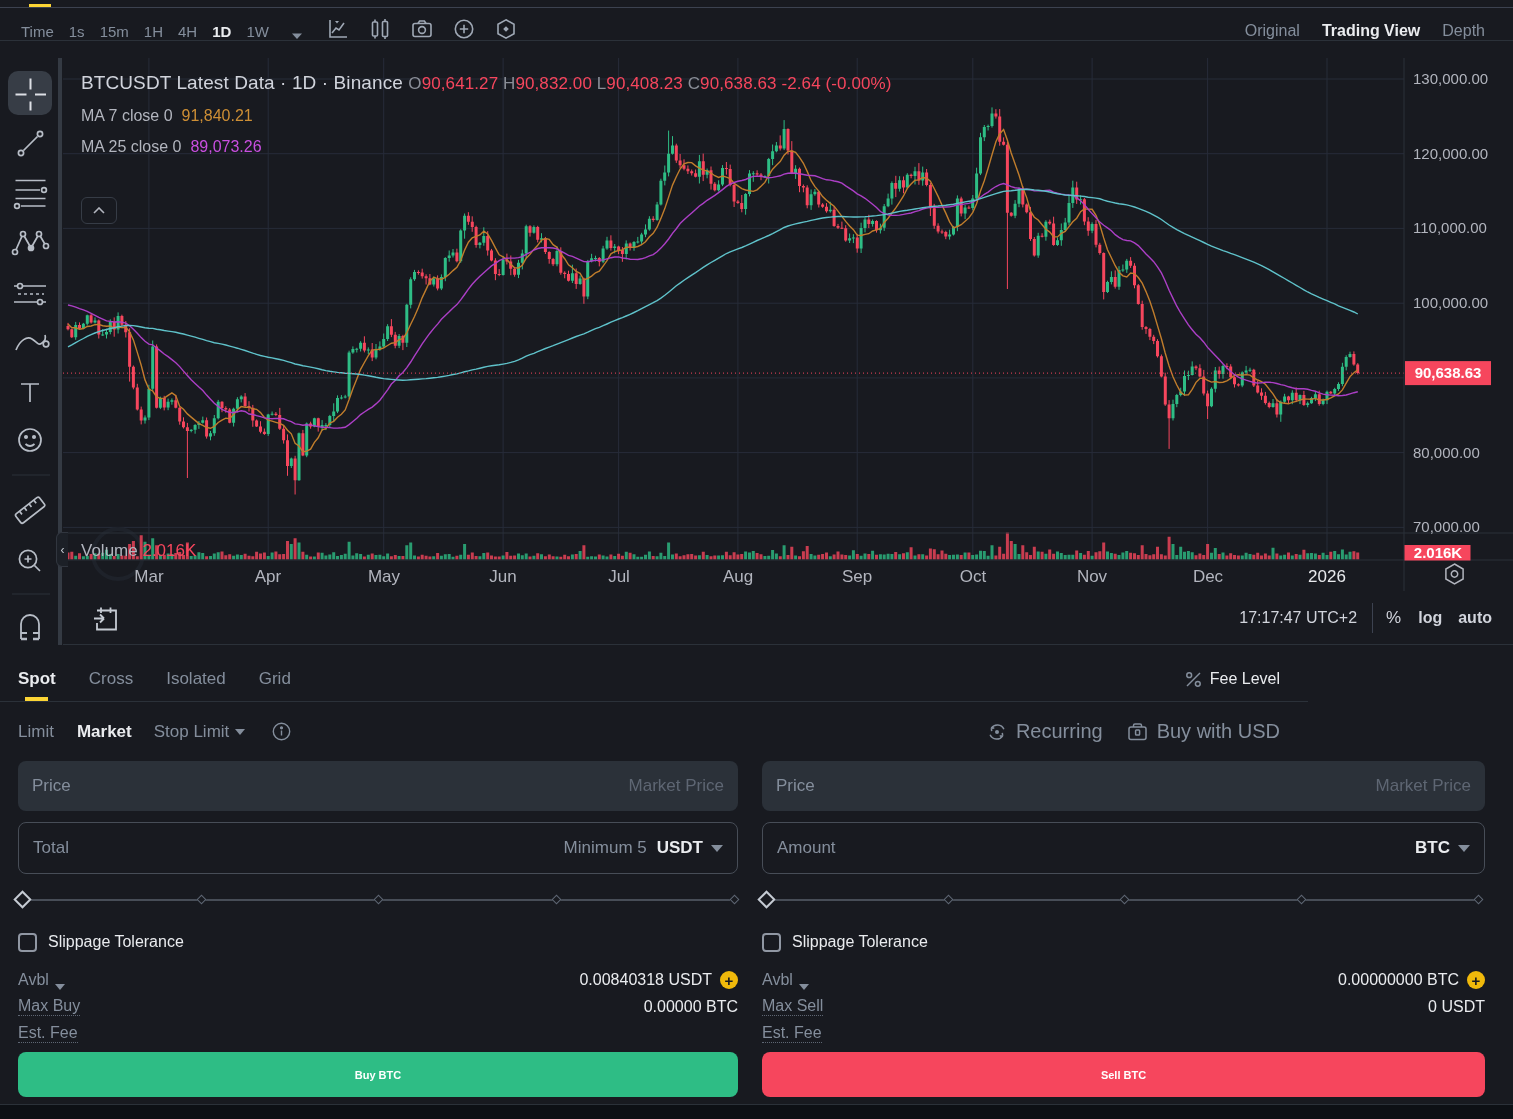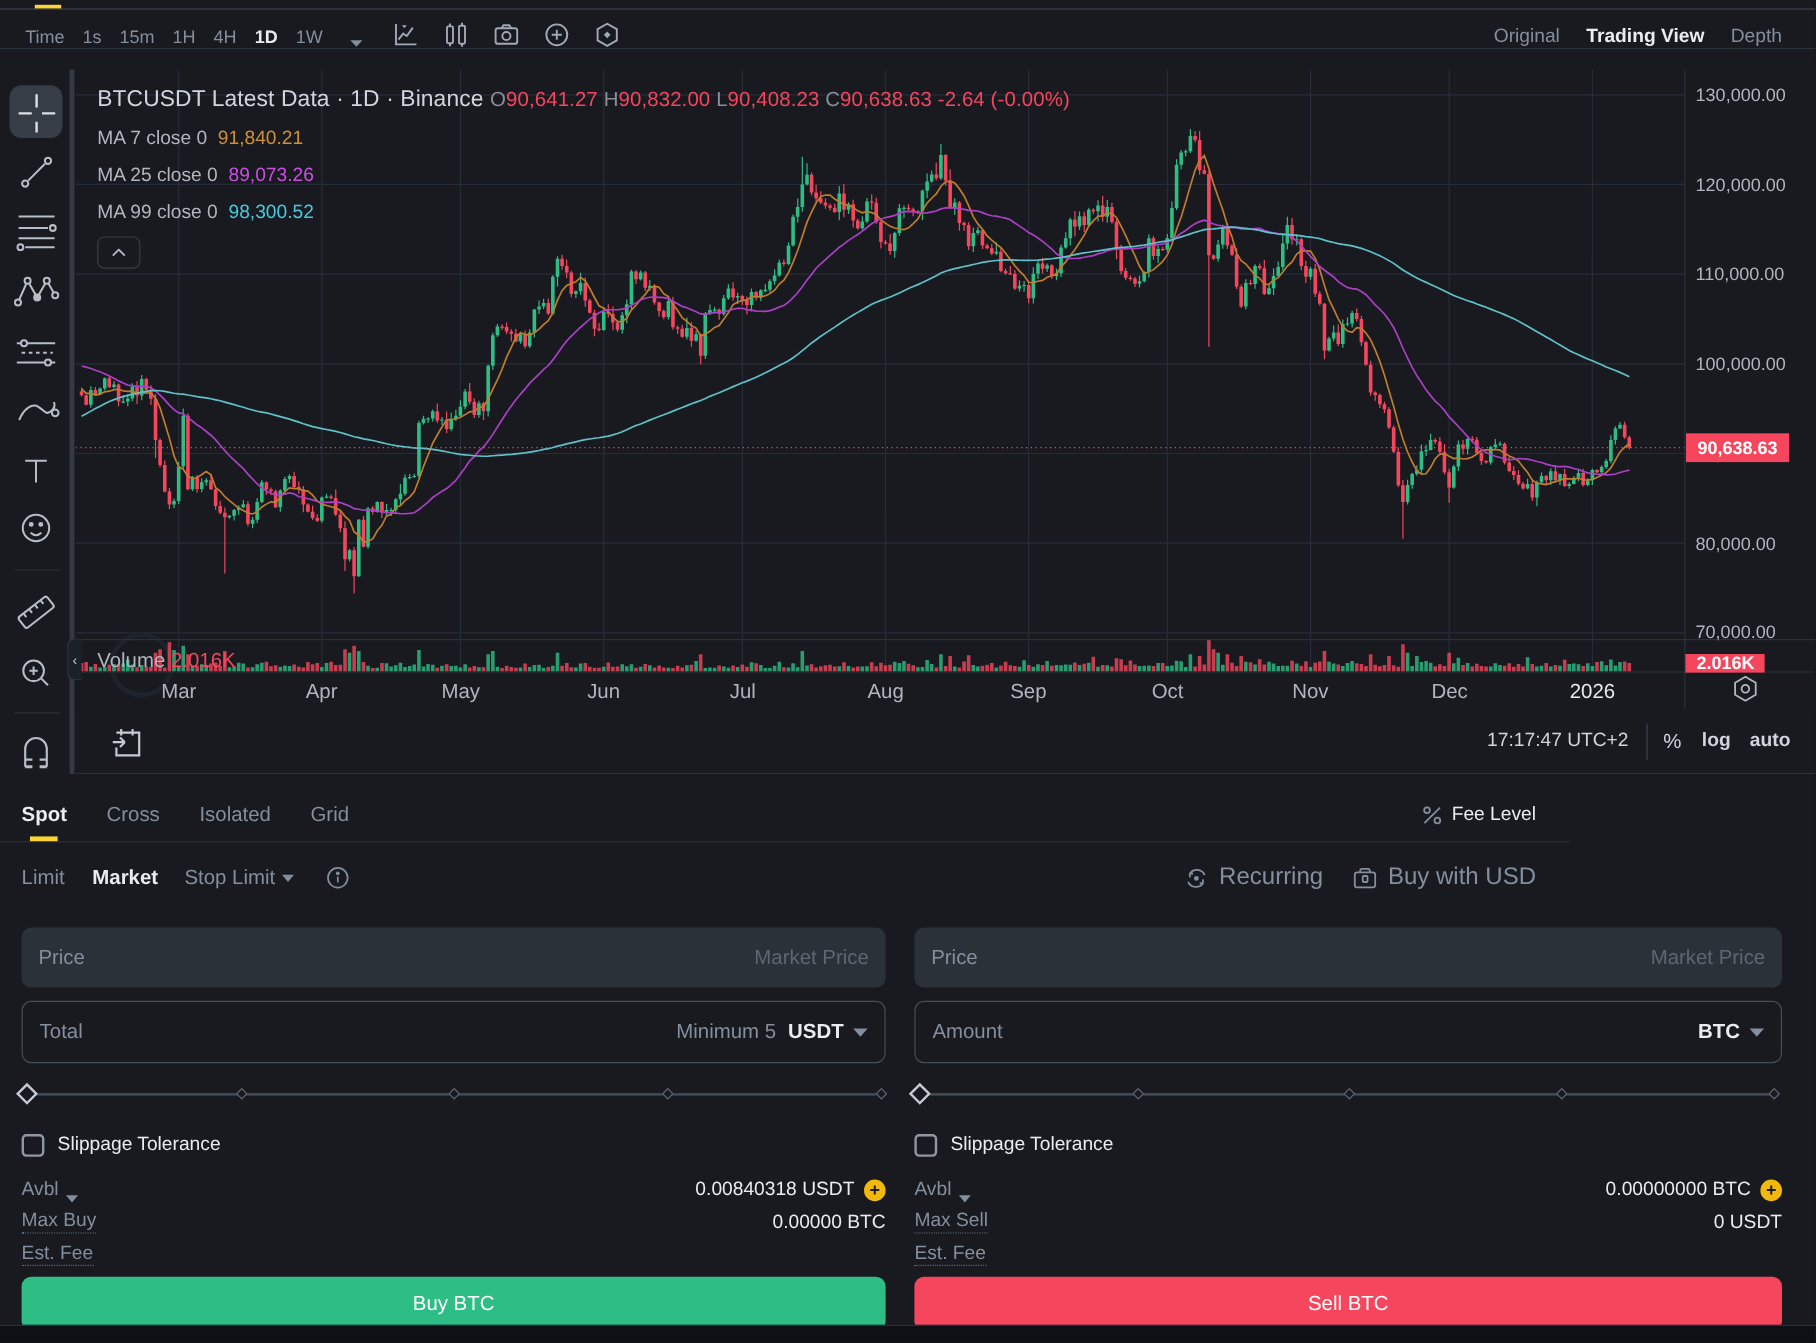--- a/index.html
+++ b/index.html
@@ -37,21 +37,21 @@
 #panel{position:absolute;left:0;top:645px;width:1308px;height:474px}
 #tabs{height:57px;border-bottom:1px solid #2B3139;display:flex;align-items:center;padding-top:12px;font-size:17px;color:#848E9C;position:relative}
 #tabs .t{margin-left:33px}
 #tabs .t0{margin-left:18px}
 #tabs .sel{color:#EAECEF;font-weight:bold}
 #tabs .yellow{position:absolute;left:25px;bottom:0;width:23px;height:4px;background:#FCD535}
 #feelevel{margin-left:auto;margin-right:28px;display:flex;align-items:center;color:#EAECEF;font-size:16px}
 #ordertabs{height:59px;display:flex;align-items:center;font-size:17px;color:#848E9C}
 #ordertabs .sel{color:#EAECEF;font-weight:bold}
 #ordertabs .rightside{margin-left:auto;margin-right:28px;display:flex;align-items:center;font-size:20px;color:#848E9C}
-.col{position:absolute;top:128px}
+.col{position:absolute;top:116px}
 #colL{left:18px;width:720px}
 #colR{left:762px;width:723px}
 .input1{height:50px;border-radius:8px;background:#2B3139;display:flex;align-items:center;padding:0 14px;font-size:17px;color:#848E9C}
 .input1 .ph{margin-left:auto;color:#5E6673}
 .input2{height:52px;margin-top:11px;border-radius:8px;border:1px solid #474D57;display:flex;align-items:center;padding:0 14px;font-size:17px;color:#848E9C}
 .input2 .rt{margin-left:auto;display:flex;align-items:center}
 .input2 b{color:#EAECEF;margin-left:10px;font-size:17px}
 .caret{display:inline-block;width:0;height:0;border-left:6px solid transparent;border-right:6px solid transparent;border-top:7px solid #848E9C;margin-left:8px}
 .caret.sm{border-left-width:5px;border-right-width:5px;border-top-width:6px;margin-left:6px}
 .slider{position:relative;height:36px;margin-top:8px}
@@ -59,21 +59,21 @@
 .dia{position:absolute;background:#181A20;border:2px solid #C5CBD3;transform:rotate(45deg)}
 .dia.big{width:13px;height:13px;top:11px;left:-2px}
 .dia.sm{width:7px;height:7px;border-width:1.5px;border-color:#5E6673;top:14px}
 .checkline{display:flex;align-items:flex-start;margin-top:15px;font-size:16px;color:#EAECEF}
 .checkbox{width:19px;height:19px;border:2px solid #9097a3;border-radius:4px;margin-right:11px}
 .inforow{display:flex;align-items:flex-end;margin-top:8px;font-size:16px}
 .inforow .lbl{color:#848E9C}
 .inforow .dot{border-bottom:1px dotted #5E6673}
 .inforow .val{margin-left:auto;color:#EAECEF}
 .pluscirc{width:18px;height:18px;border-radius:50%;background:#F0B90B;color:#181A20;font-size:15px;font-weight:bold;display:flex;align-items:center;justify-content:center;margin-left:8px;line-height:1}
-.bigbtn{height:45px;margin-top:9px;border-radius:8px;display:flex;align-items:center;justify-content:center;color:#fff;font-size:17px;font-weight:normal}
+.bigbtn{height:45px;margin-top:9px;border-radius:8px;display:flex;align-items:center;justify-content:center;color:#fff;font-size:11px;font-weight:bold}
 #footer{position:absolute;left:0;top:1104px;width:100%;height:15px;background:#0d1015;border-top:1px solid #2B3139}
 </style></head>
 <body>
 <div id="page">
   <div id="topstrip">
       <div class="yellow"></div>
     </div>
 
   <div id="toolbar">
     <span class="tb">Time</span>
@@ -210,21 +210,20 @@
     </svg>
   </div>
   <div id="collapser">‹</div>
 
   <div id="legend">
     <div class="l1"><span style="color:#D1D4DC">BTCUSDT Latest Data · 1D · Binance</span>
       <span class="ohlc"><span class="g">O</span><span class="r">90,641.27 </span><span class="g">H</span><span class="r">90,832.00 </span><span class="g">L</span><span class="r">90,408.23 </span><span class="g">C</span><span class="r">90,638.63 -2.64 (-0.00%)</span></span>
     </div>
     <div class="maline">MA 7 close 0&nbsp;&nbsp;<span style="color:#CE8F35">91,840.21</span></div>
     <div class="maline">MA 25 close 0&nbsp;&nbsp;<span style="color:#C94FE0">89,073.26</span></div>
-    <div class="maline">MA 99 close 0&nbsp;&nbsp;<span style="color:#49C9DE">98,300.52</span></div>
   </div>
   <div id="collbtn">
       <svg width="12" height="7" viewBox="0 0 12 7" fill="none" stroke="#B2B5BE" stroke-width="1.6">
         <path d="M1 6 L6 1 L11 6"></path>
       </svg>
     </div>
 
   <div id="chartfoot">
     <svg style="margin-left:29px" width="27" height="27" viewBox="0 0 27 27" fill="none" stroke="#C5CBD3" stroke-width="1.8">
       <path d="M9 2.5 V8 M18.5 2.5 V8 M5 5.5 H24 V24.5 H5 V18"></path>

